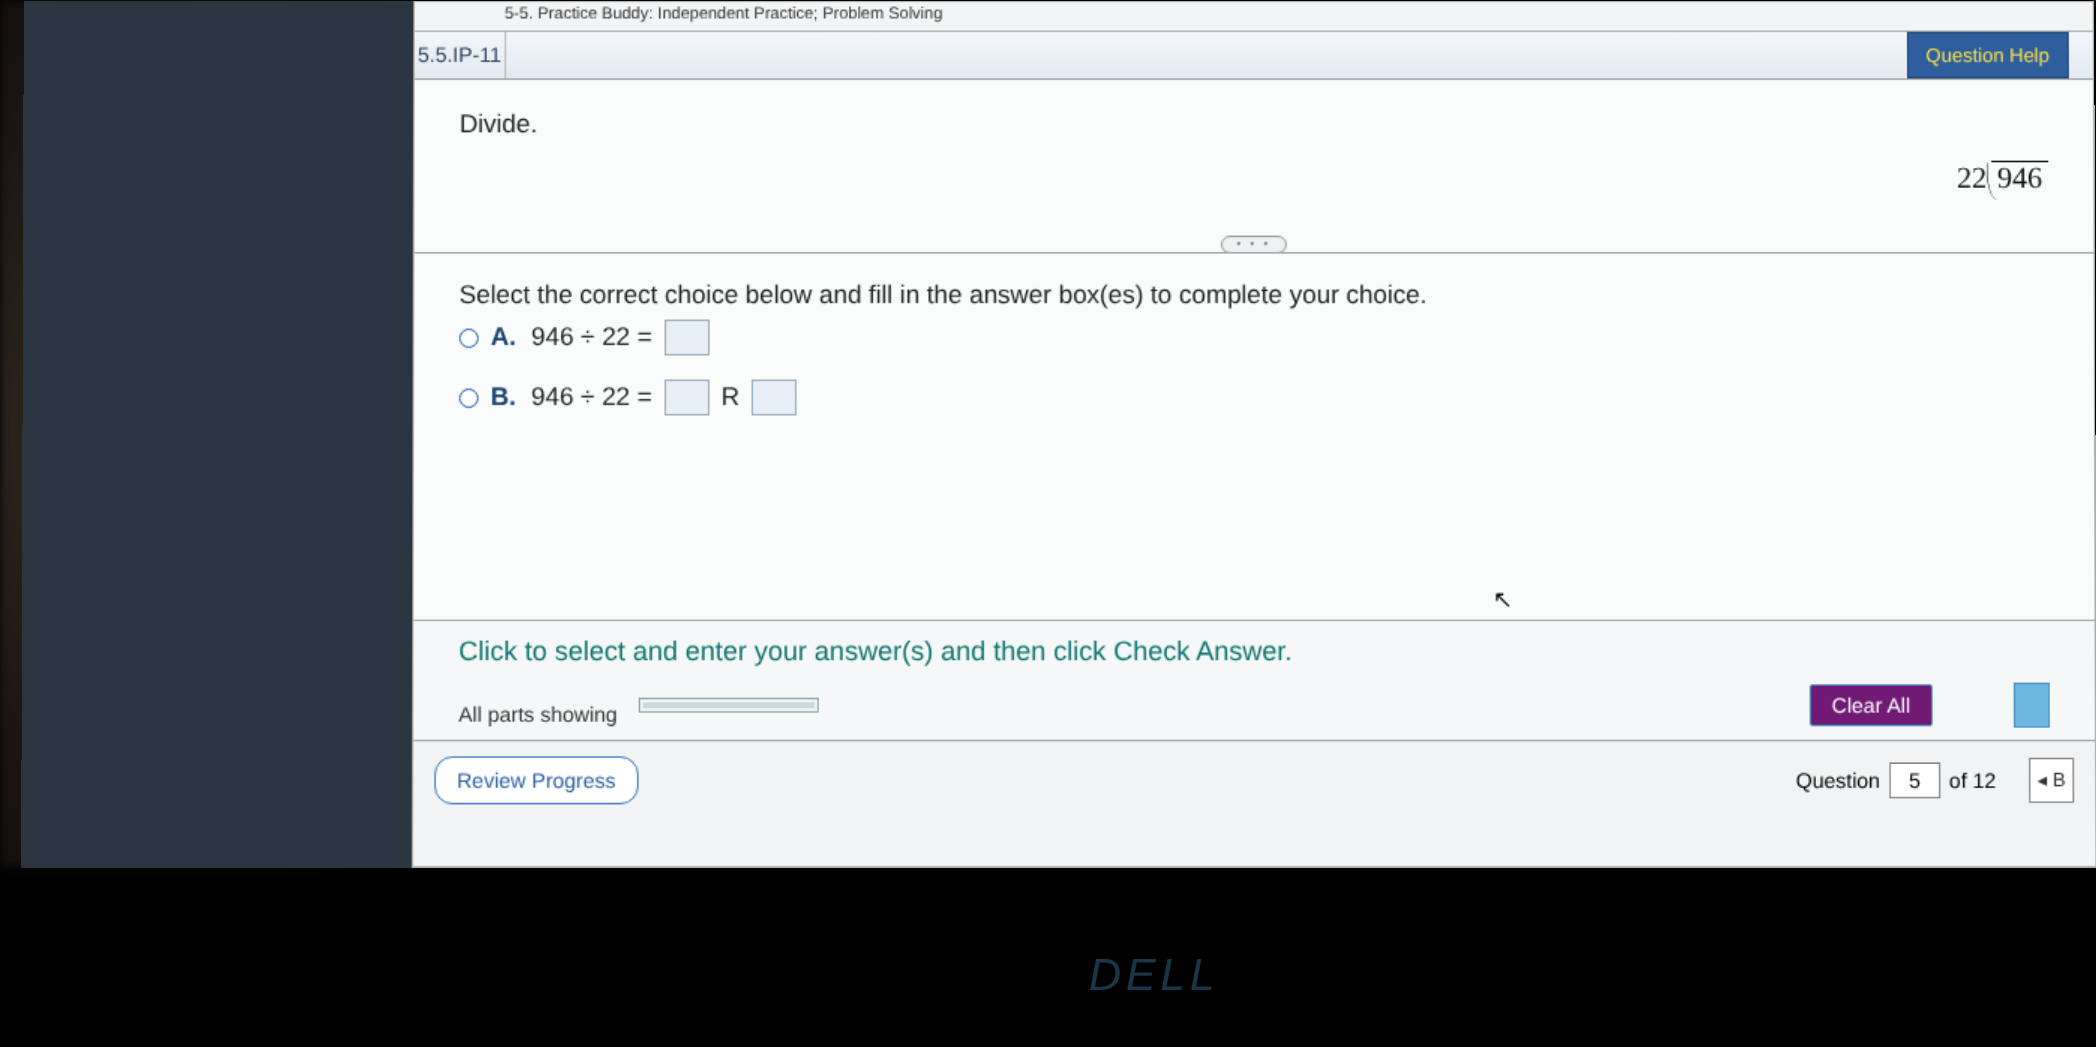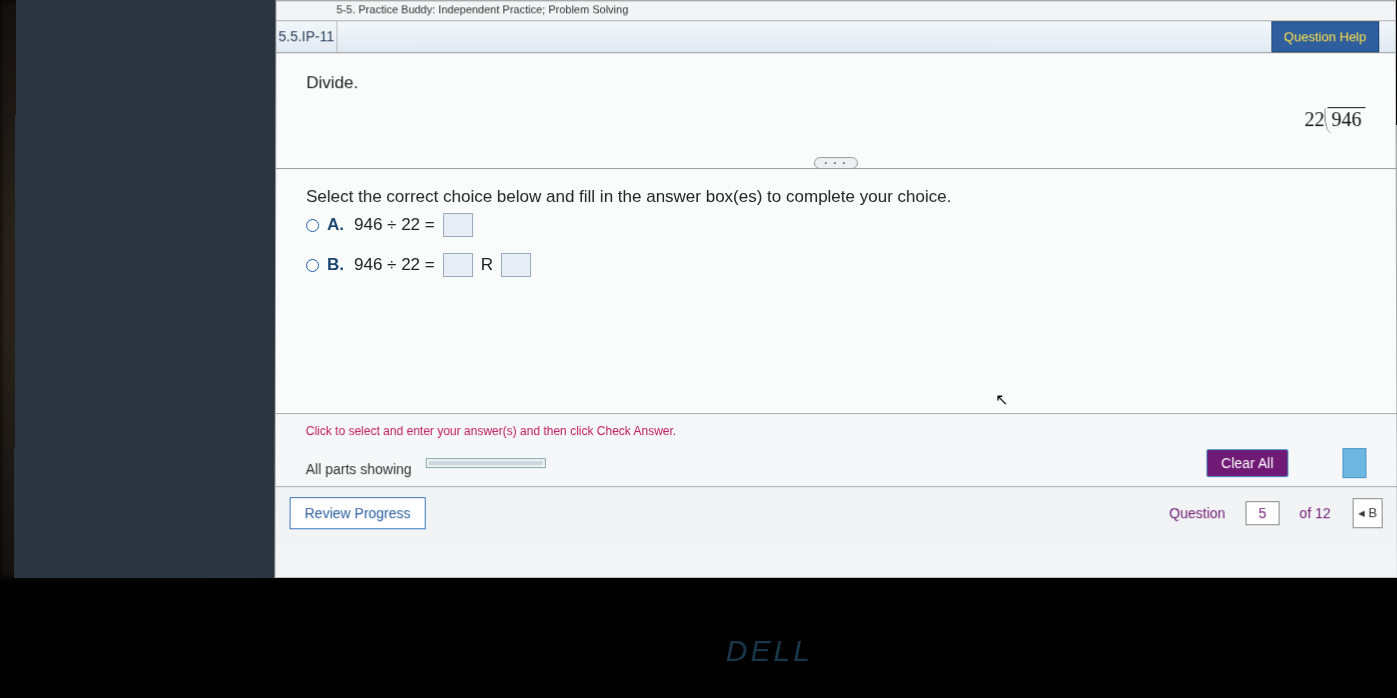--- a/index.html
+++ b/index.html
@@ -156,22 +156,22 @@
     border: 1px solid #9ab;
     background: #e8eef5;
     display: inline-block;
   }
   .footer-area {
     border-top: 1px solid #aaa;
     padding: 10px 30px 8px 30px;
     background: #f5f7f8;
   }
   .footer-hint {
-    font-size: 12px;
-    color: #be185d;
+    font-size: 18px;
+    color: #0f766e;
     margin-bottom: 10px;
   }
   .footer-row {
     display: flex;
     align-items: center;
     gap: 14px;
   }
   .parts-label { font-size: 14px; color: #333; margin-top: 11px; }
   .progress-slot {
     width: 120px; height: 10px;
@@ -206,30 +206,30 @@
     border-top: 1px solid #aaa;
     background: #f1f3f4;
     gap: 12px;
   }
   .review-btn {
     border: 1px solid #3a78c0;
     color: #2a5ea0;
     background: #fff;
     font-size: 14px;
     padding: 7px 14px;
-    border-radius: 0;
+    border-radius: 12px;
     cursor: pointer;
   }
   .q-counter {
     margin-left: auto;
     display: flex;
     align-items: center;
-    gap: 20px;
+    gap: 6px;
     font-size: 14px;
-    color: #701a75;
+    color: #000000;
   }
   .q-num-box {
     width: 34px; height: 24px;
     border: 1px solid #888;
     background: #fff;
     text-align: center;
     line-height: 22px;
   }
   .nav-stub {
     width: 30px; height: 30px;

